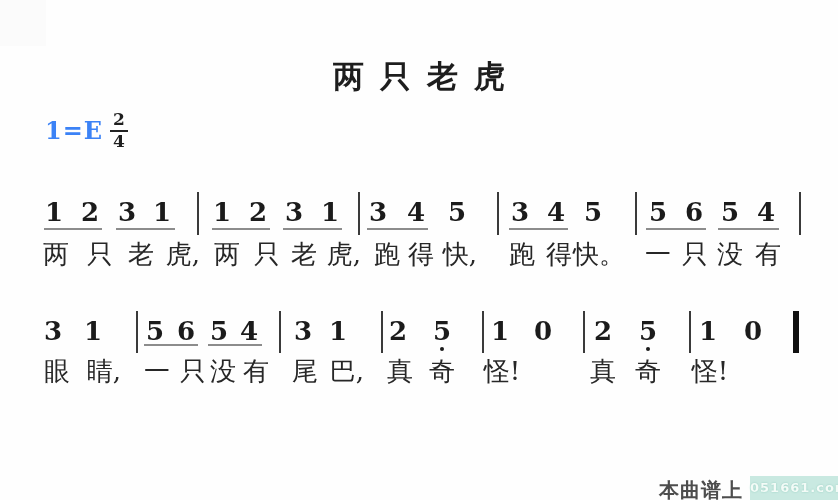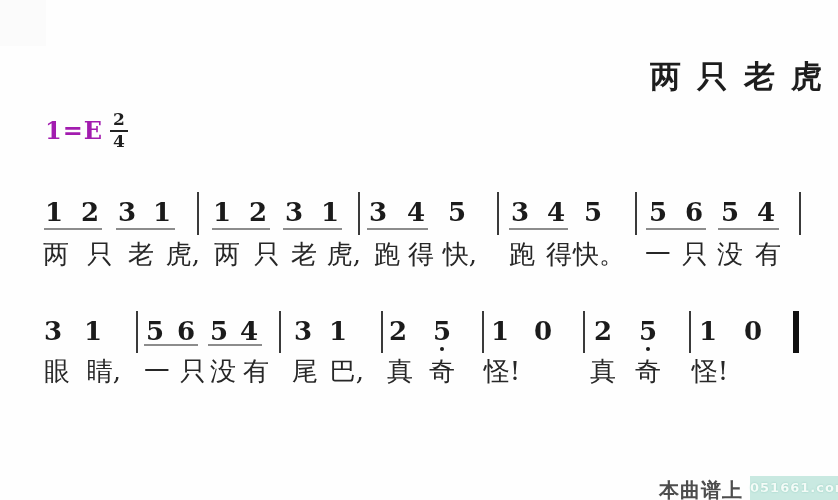--- a/index.html
+++ b/index.html
@@ -1,26 +1,26 @@
 <!DOCTYPE html>
 <html style="--note-color: #1b1b1b; --beam-color: #8c8c8c;"><head>
 <meta charset="utf-8">
 <style>
   * { margin:0; padding:0; box-sizing:border-box; }
   html,body { width:838px; height:500px; }
   body { background:#ffffff; font-family:"DejaVu Serif", serif; overflow:hidden; }
   .sheet { position:relative; width:838px; height:500px; background:#fefefe; }
   .corner-patch { position:absolute; left:0; top:0; width:46px; height:46px; background:#fbfbfb; }
 
-  .title { position:absolute; top:56px; left:0; width:100%; text-align:right;
+  .title { position:absolute; top:56px; left:0; width:100%; text-align:center;
            font-size:31px; font-weight:bold; color:#1d1d1d;
            letter-spacing:16px; padding-left:16px; }
 
   .keysig { position:absolute; left:45px; top:111px; display:flex; align-items:center; gap:7px; }
-  .key-text { font-size:24px; font-weight:bold; color:#a21caf; letter-spacing:1px; }
+  .key-text { font-size:24px; font-weight:bold; color:#3b82f6; letter-spacing:1px; }
   .timesig { display:inline-flex; flex-direction:column; align-items:center;
              font-size:17px; font-weight:bold; line-height:1.05; color:#1f1f1f; }
   .timesig .num { border-bottom:2px solid #222; padding:0 3px 1px; }
   .timesig .den { padding-top:1px; }
 
   .credit { position:absolute; right:30px; top:116px; font-size:18px; color:#2a2a2a;
             letter-spacing:6px; white-space:pre; }
 
   .score { position:absolute; left:0; top:0; width:838px; height:500px; }
   .note { position:absolute; transform:translateX(-50%); line-height:1;

